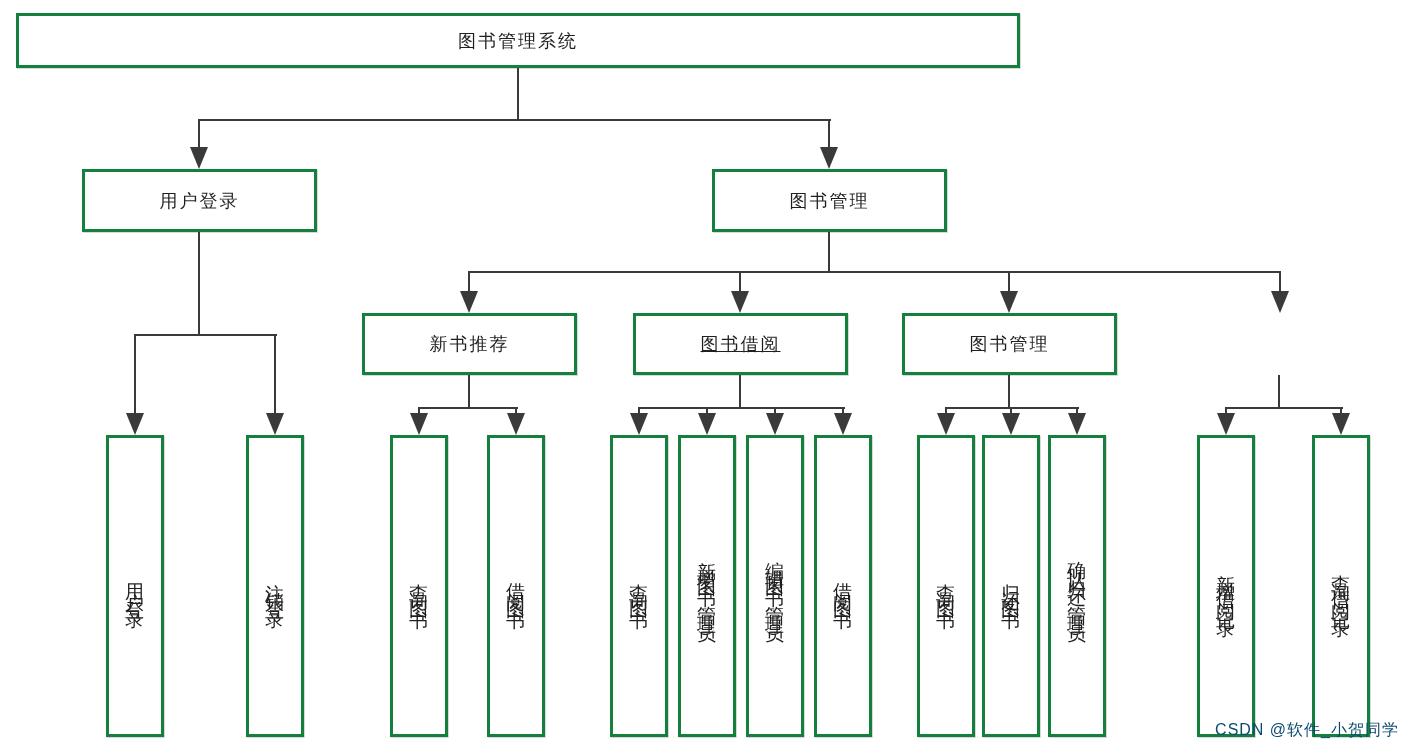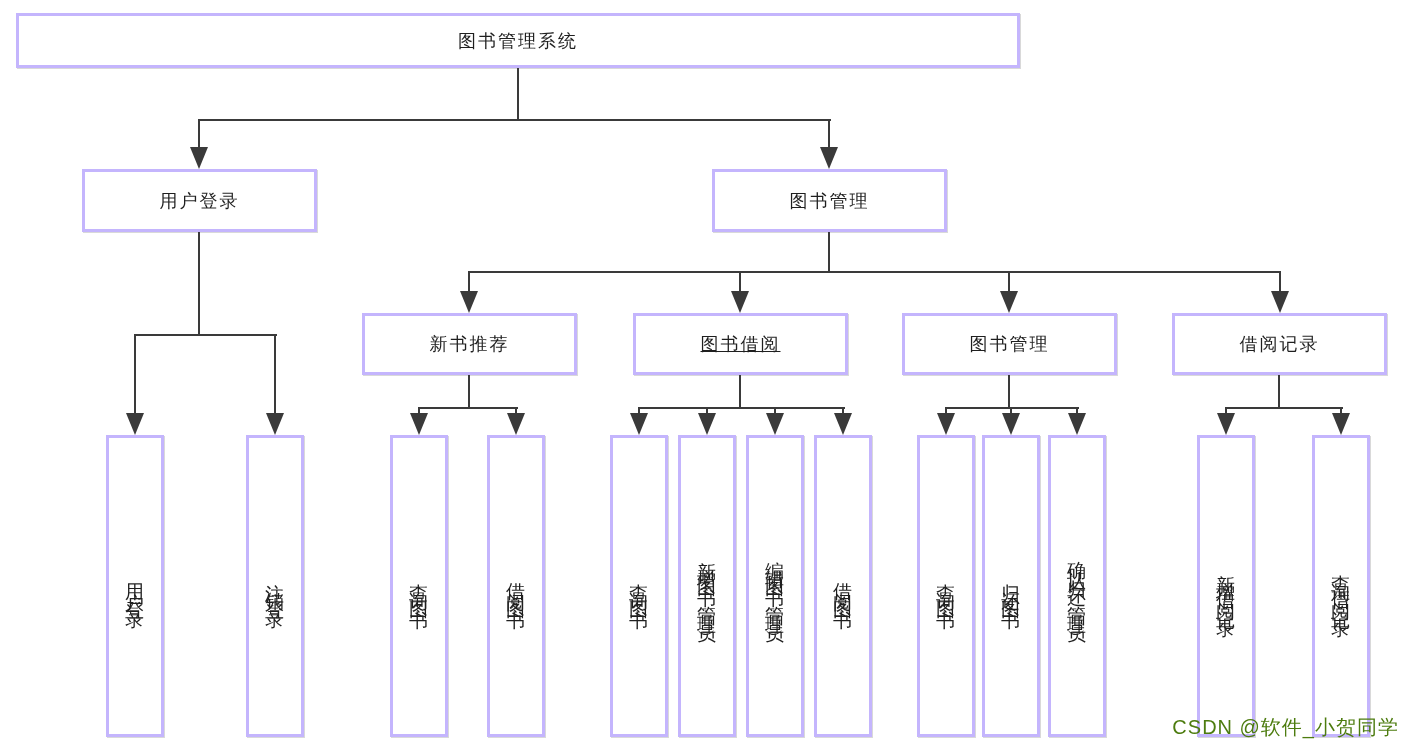--- a/index.html
+++ b/index.html
@@ -11,21 +11,21 @@
   .canvas {
     position: relative;
     width: 1405px;
     height: 747px;
     background: #ffffff;
     overflow: hidden;
   }
   .box {
     position: absolute;
     background: #ffffff;
-    border: 3px solid #c4b5fd;
+    border: 3px solid #15803d;
     box-shadow: 1px 1px 0 rgba(0,0,0,0.15);
     display: flex;
     align-items: center;
     justify-content: center;
     color: #1f1f1f;
     box-sizing: border-box;
   }
   .box span { display: block; }
   .box.h span {
     font-size: 18px;
@@ -50,22 +50,22 @@
     width: 0;
     height: 0;
     border-left: 9px solid transparent;
     border-right: 9px solid transparent;
     border-top: 22px solid #3a3a3a;
   }
   .watermark {
     position: absolute;
     right: 6px;
     bottom: 6px;
-    font-size: 20px;
-    color: #4d7c0f;
+    font-size: 16px;
+    color: #0c4a6e;
     letter-spacing: 1px;
     white-space: nowrap;
   }
 </style>
 </head>
 <body>
 
 <div class="canvas">
 
   <div class="box h" style="left:16px; top:13px; width:1004px; height:55px;">
@@ -80,23 +80,20 @@
   </div>
 
   <div class="box h" style="left:362px; top:313px; width:215px; height:62px;">
     <span>新书推荐</span>
   </div>
   <div class="box h" style="left:633px; top:313px; width:215px; height:62px;text-decoration:underline;">
     <span>图书借阅</span>
   </div>
   <div class="box h" style="left:902px; top:313px; width:215px; height:62px;">
     <span>图书管理</span>
-  </div>
-  <div class="box h" style="left:1172px; top:313px; width:215px; height:62px;">
-    <span>借阅记录</span>
   </div>
 
   <div class="box v" style="left:106px; top:435px; width:58px; height:302px;">
     <span>用户登录</span>
   </div>
   <div class="box v" style="left:246px; top:435px; width:58px; height:302px;">
     <span>注销登录</span>
   </div>
 
   <div class="box v" style="left:390px; top:435px; width:58px; height:302px;">

